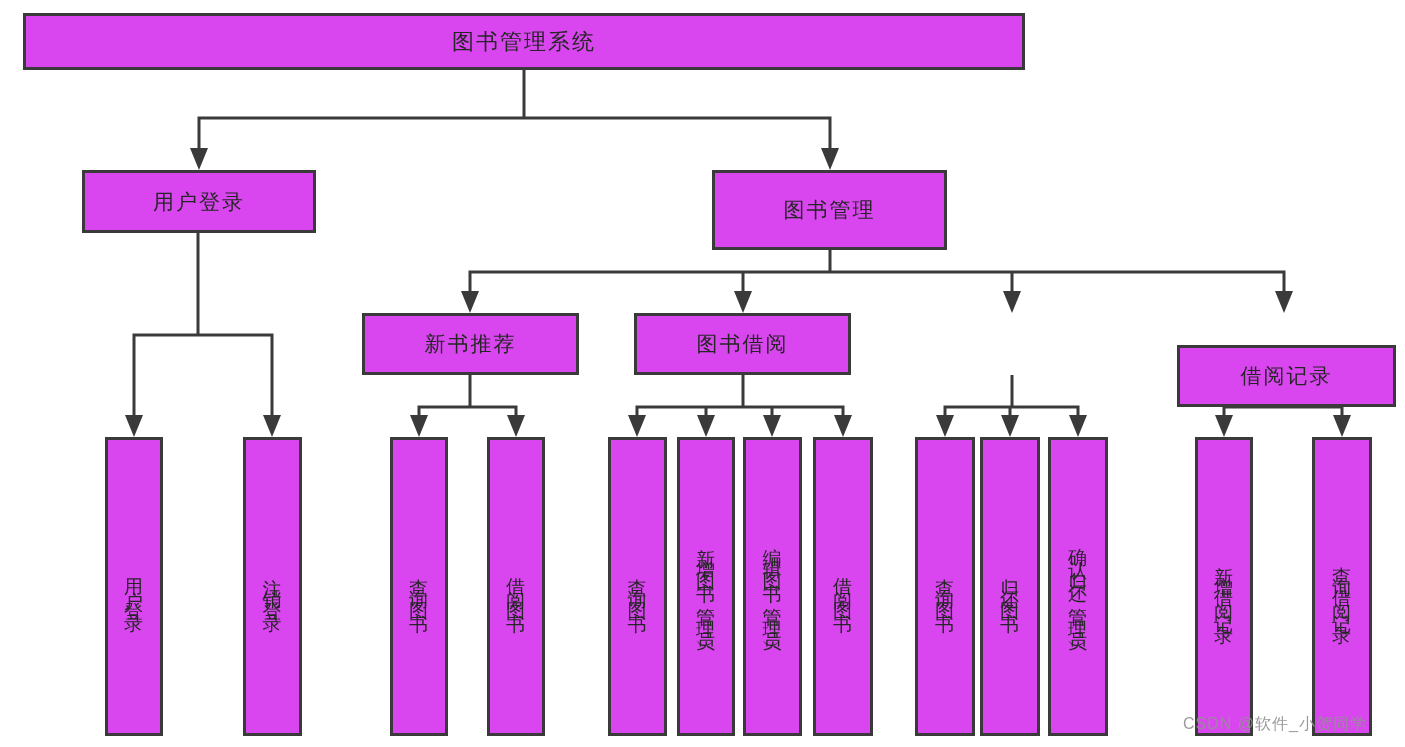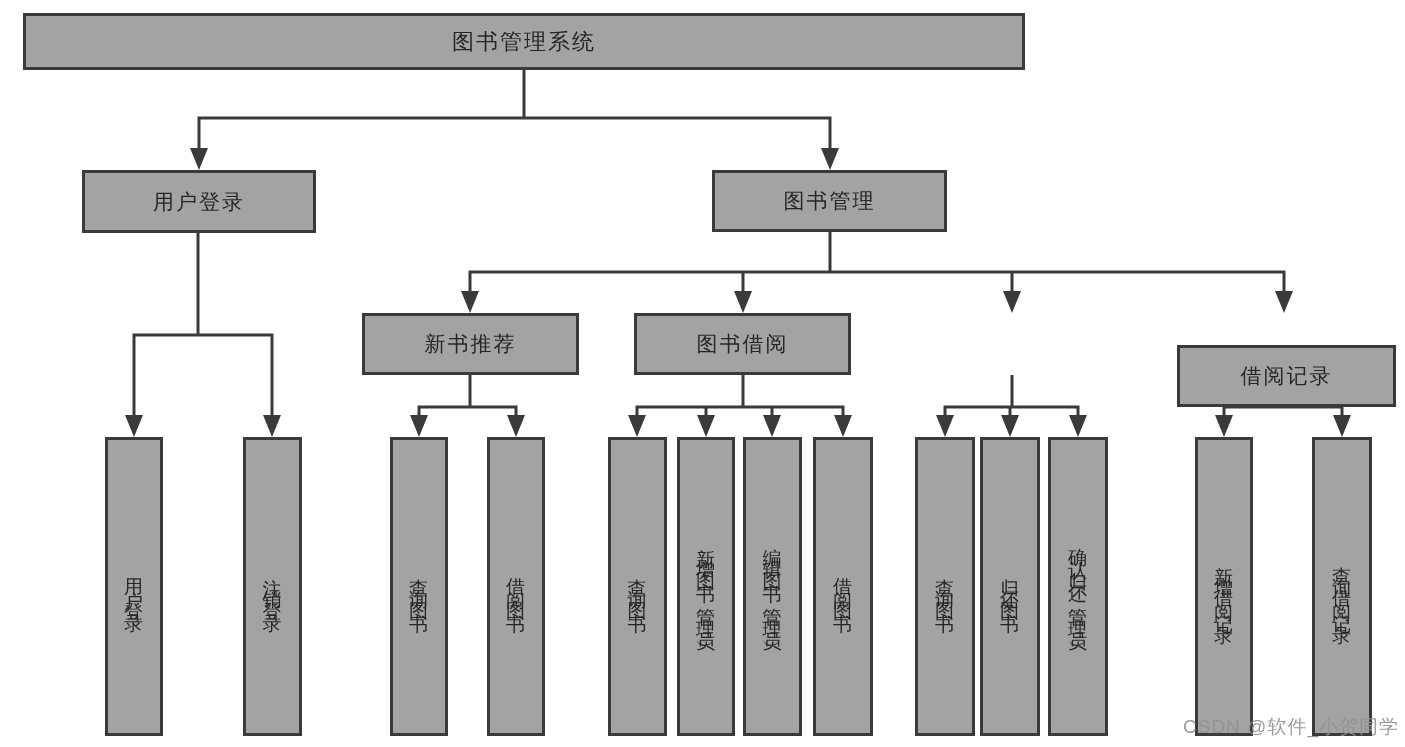--- a/index.html
+++ b/index.html
@@ -14,42 +14,42 @@
   .wires {
     position: absolute;
     left: 0; top: 0;
     width: 1405px; height: 747px;
     pointer-events: none;
   }
   .box {
     position: absolute;
     box-sizing: border-box;
     border: 3px solid #3a3a3a;
-    background: #a3a3a3;
+    background: #d946ef;
     display: flex;
     align-items: center;
     justify-content: center;
     color: #262626;
     z-index: 2;
     text-align: right;
   }
   .hnode { font-size: 21px; letter-spacing: 2px; white-space: nowrap; }
   .root-node { font-size: 22px; }
   .leaf {
     writing-mode: vertical-rl;
     text-orientation: mixed;
     font-size: 19px;
     letter-spacing: 12px;
     line-height: 1;
   }
   .watermark {
     position: absolute;
     left: 1183px;
     top: 714px;
-    font-size: 19px;
+    font-size: 16px;
     color: rgba(145, 145, 145, 0.92);
     letter-spacing: 1px;
     white-space: nowrap;
     z-index: 5;
   }
 </style>
 </head>
 <body>
 
 <div class="canvas">
@@ -74,21 +74,21 @@
              M1333 415 L1351 415 L1342 437 Z" fill="#3a3a3a" stroke="none"></path>
   </svg>
 
   <div class="box hnode root-node" style="left:23px; top:13px; width:1002px; height:57px;">
     <span>图书管理系统</span>
   </div>
 
   <div class="box hnode" style="left:82px; top:170px; width:234px; height:63px;">
     <span>用户登录</span>
   </div>
-  <div class="box hnode" style="left:712px; top:170px; width:235px; height:62px;">
+  <div class="box hnode" style="left:712px; top:170px; width:235px; height:80px;">
     <span>图书管理</span>
   </div>
 
   <div class="box hnode" style="left:362px; top:313px; width:217px; height:62px;">
     <span>新书推荐</span>
   </div>
   <div class="box hnode" style="left:634px; top:313px; width:217px; height:62px;">
     <span>图书借阅</span>
   </div>
   <div class="box hnode" style="left:1177px; top:313px; width:219px; height:62px;margin-top:32px;">

